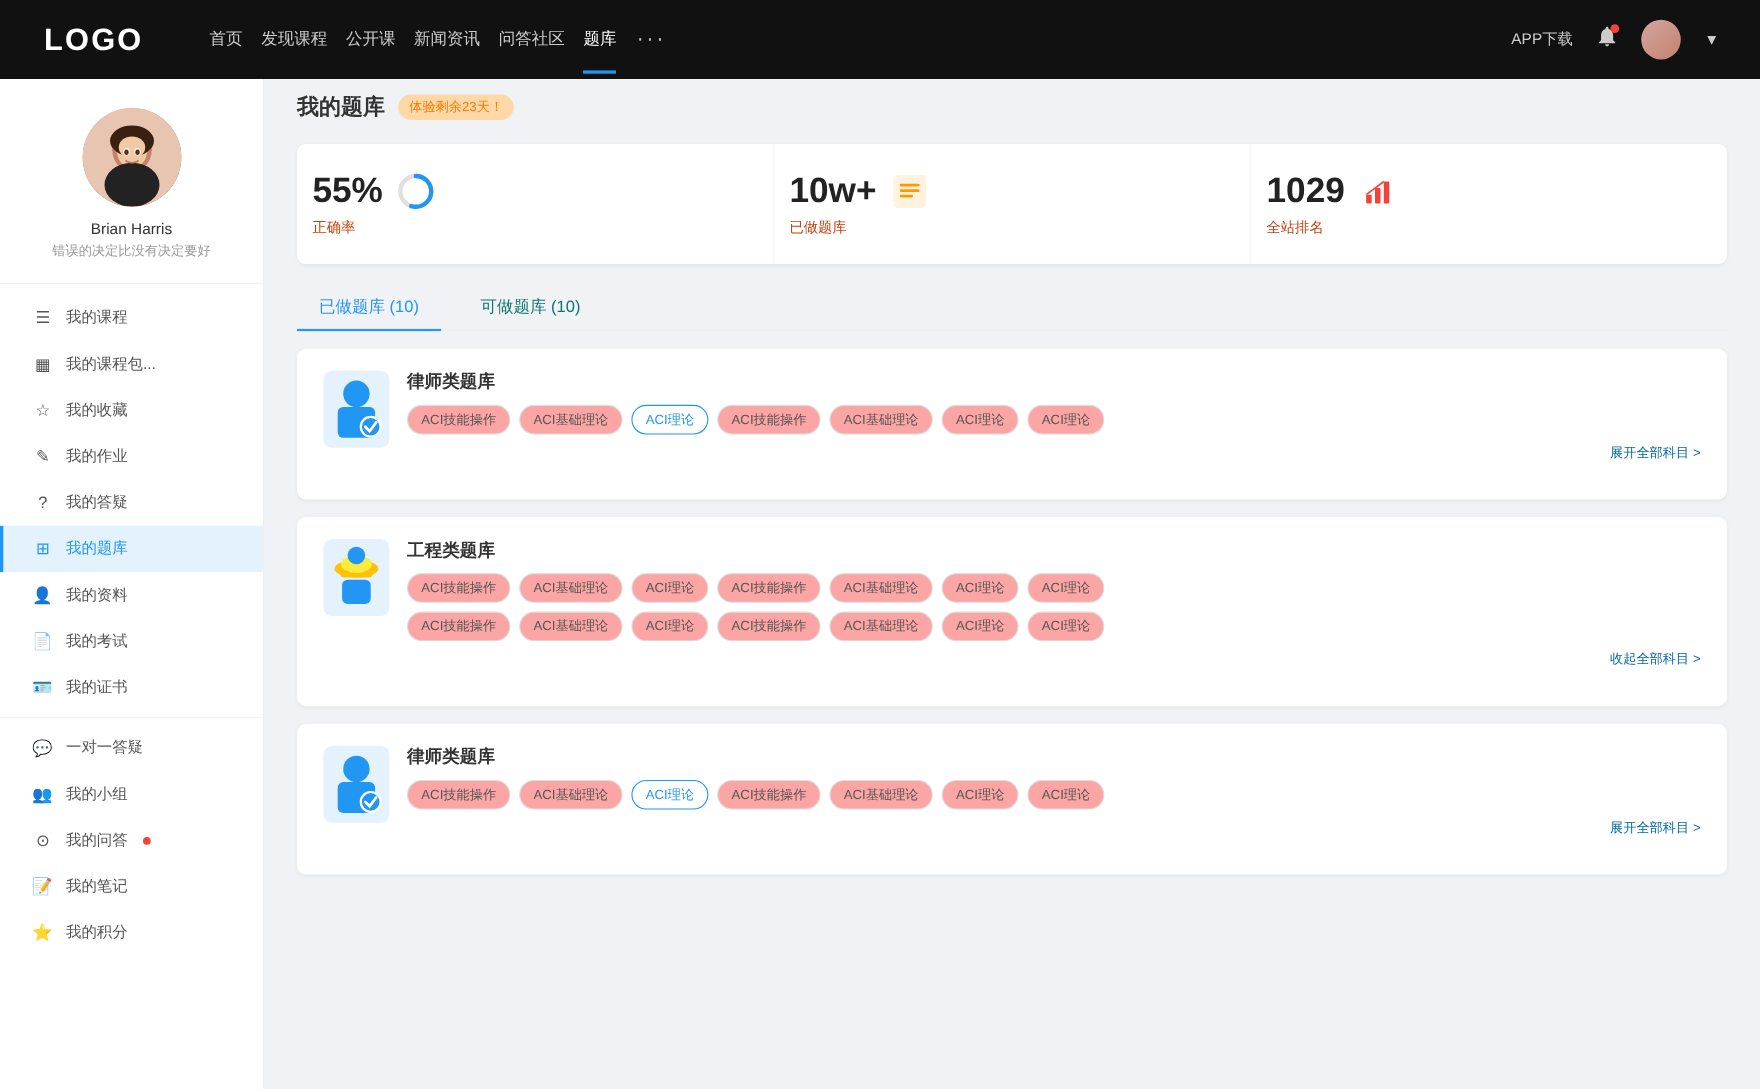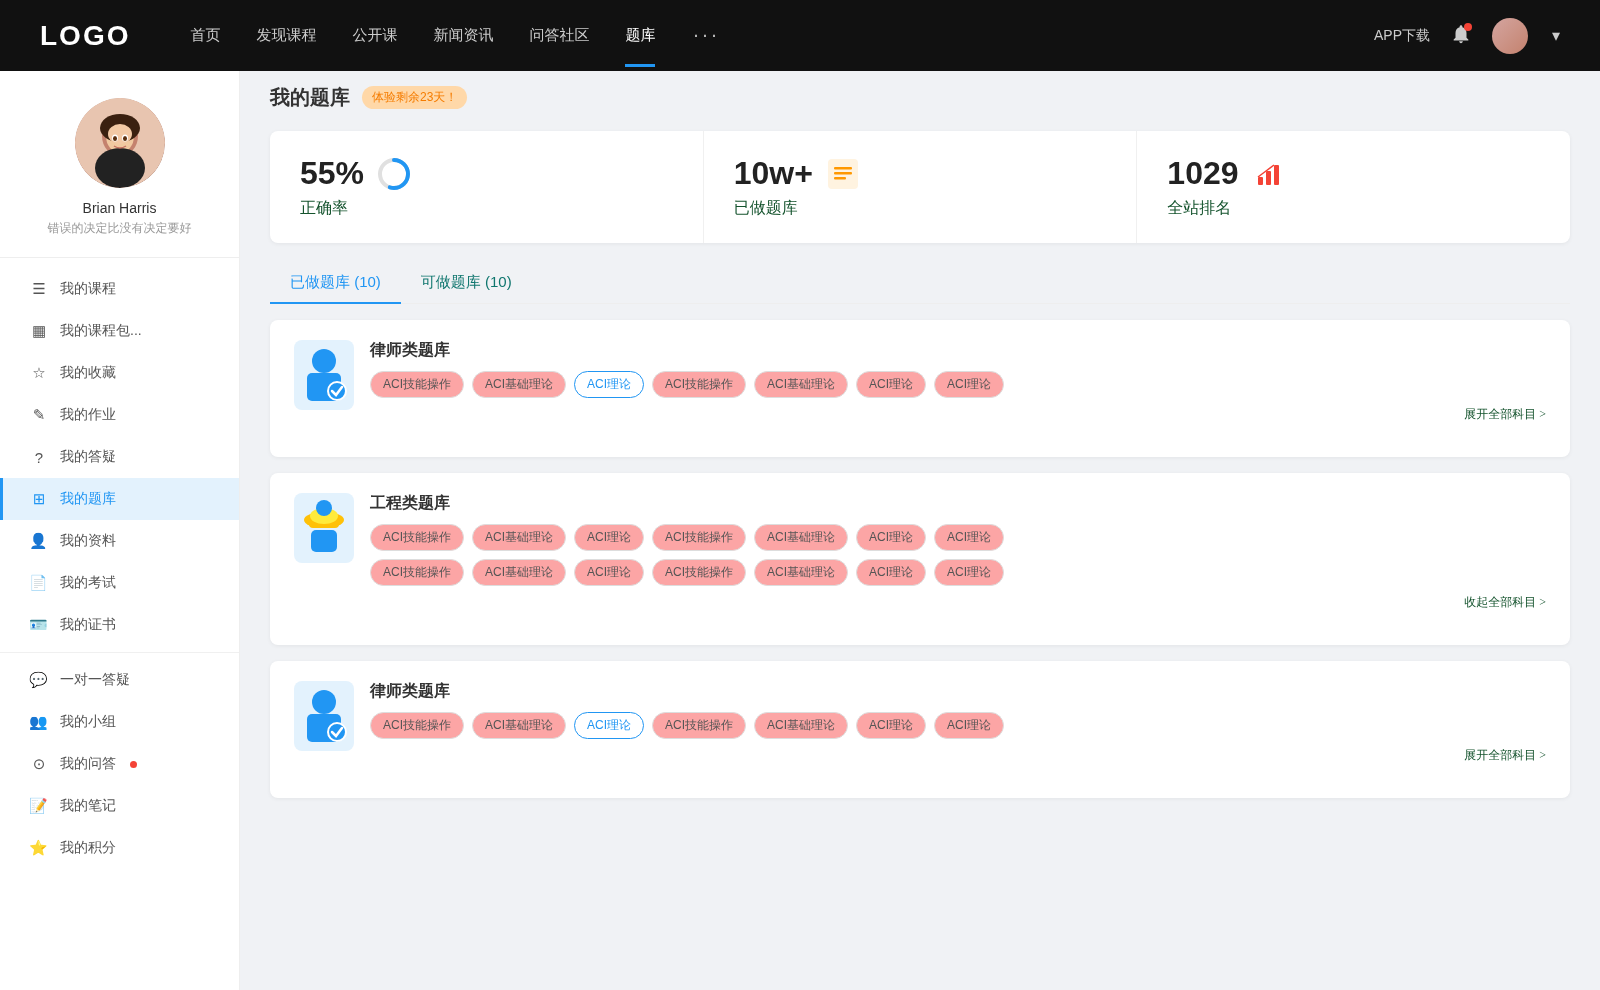--- a/index.html
+++ b/index.html
@@ -20,21 +20,21 @@
       color: white;
       font-size: 28px;
       font-weight: bold;
       letter-spacing: 2px;
       margin-right: 60px;
       min-width: 80px;
     }
     .nav-links {
       display: flex;
       align-items: flex-end;
-      gap: 36px;
+      gap: 17px;
       flex: 1;
       font-family: Liberation Mono, monospace;
     }
     .nav-link {
       color: #ccc;
       font-size: 15px;
       cursor: pointer;
       white-space: nowrap;
       position: relative;
     }
@@ -209,21 +209,21 @@
     .stats-row {
       display: flex;
       background: white;
       border-radius: 8px;
       margin-bottom: 20px;
       overflow: hidden;
       box-shadow: 0 1px 4px rgba(0,0,0,0.06);
     }
     .stat-item {
       flex: 1;
-      padding: 24px 30px;
+      padding: 24px 14px;
       border-right: 1px solid #f0f0f0;
     }
     .stat-item:last-child { border-right: none; }
     .stat-top {
       display: flex;
       align-items: center;
       gap: 12px;
       margin-bottom: 6px;
     }
     .stat-value {
@@ -231,28 +231,28 @@
       font-weight: 700;
       color: #222;
     }
     .stat-icon {
       width: 36px; height: 36px;
       display: flex;
       align-items: center;
       justify-content: center;
     }
     .stat-label {
-      font-size: 16px;
-      color: #14532d;
+      font-size: 13px;
+      color: #c2410c;
     }
 
     
     .tabs {
       display: flex;
-      gap: 0;
+      gap: 16px;
       margin-bottom: 16px;
       border-bottom: 1px solid #eee;
     }
     .tab {
       padding: 10px 20px;
       font-size: 15px;
       cursor: pointer;
       color: #0f766e;
       border-bottom: 2px solid transparent;
       margin-bottom: -1px;
@@ -323,21 +323,21 @@
       background: white;
     }
     .expand-link {
       font-size: 12px;
       color: #999;
       cursor: pointer;
       display: flex;
       justify-content: flex-end;
       margin-top: 8px;
     }
-    .expand-link span { color: #14532d; font-family: Liberation Serif, serif; }
+    .expand-link span { color: #0369a1; }
     .donut-svg { transform: rotate(-90deg); }
   </style>
 </head>
 <body>
 
 <nav class="navbar">
   <div class="nav-logo">LOGO</div>
   <div class="nav-links">
     <span class="nav-link">首页</span>
     <span class="nav-link">发现课程</span>

